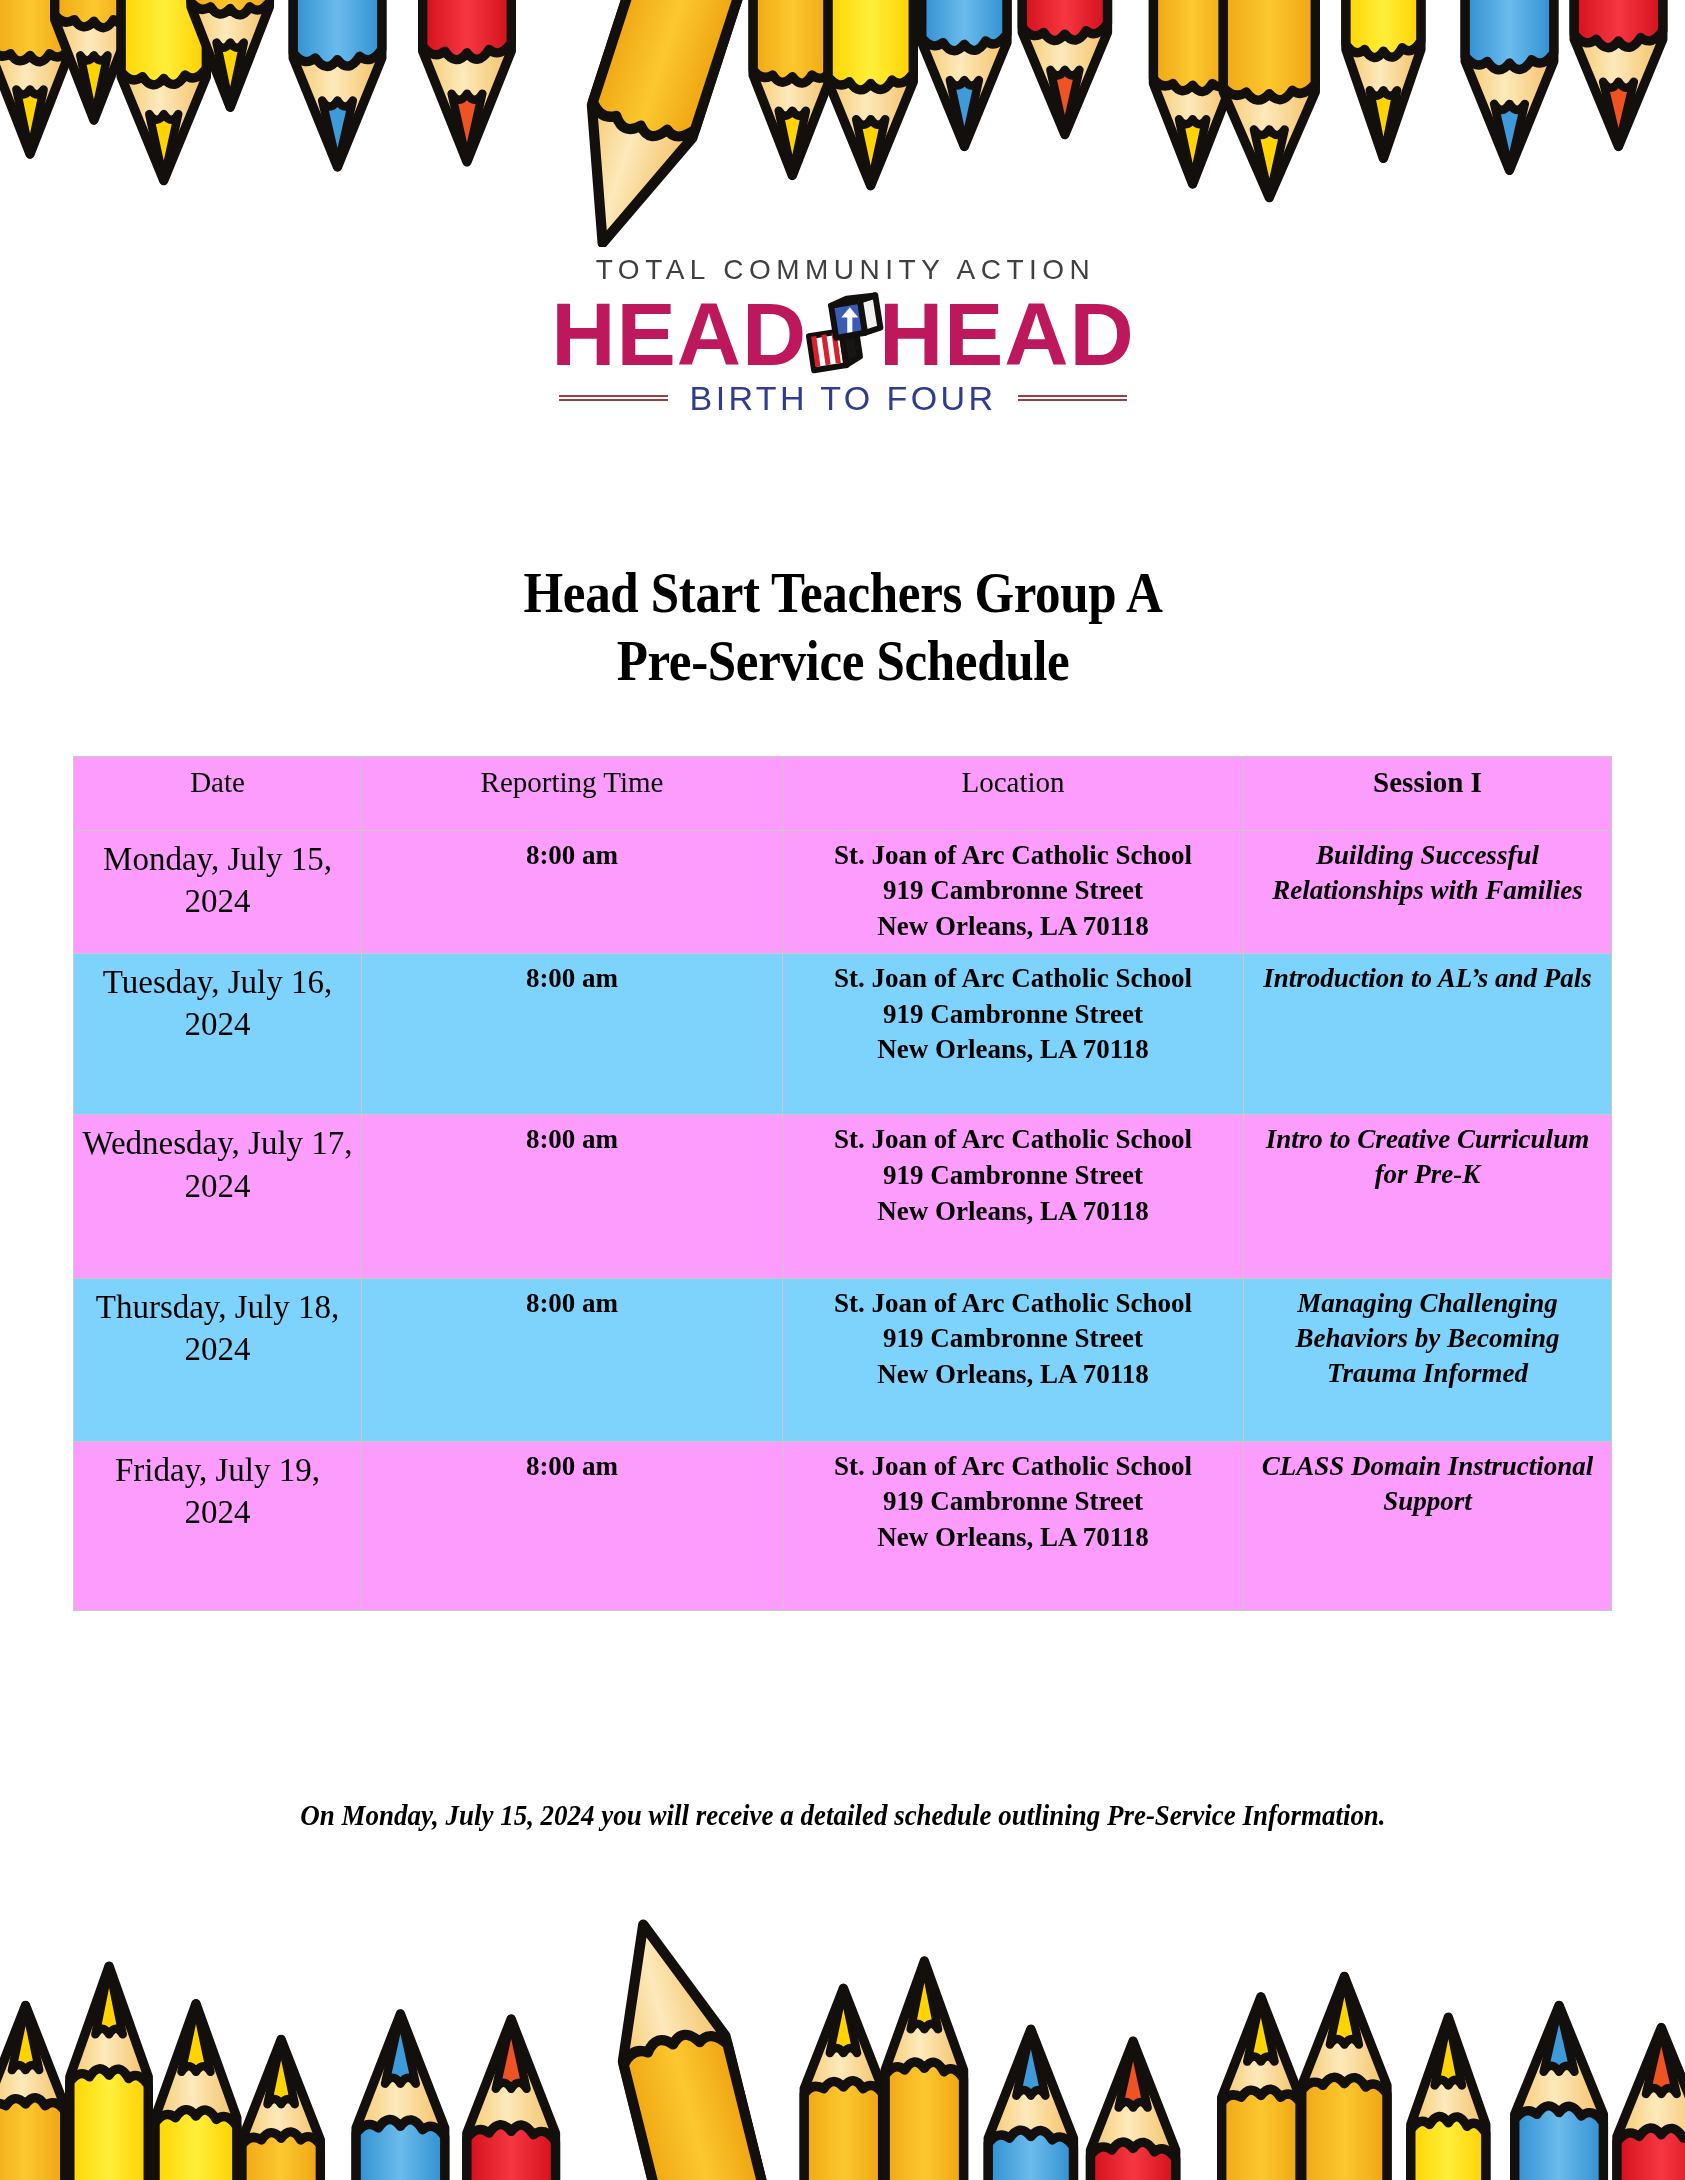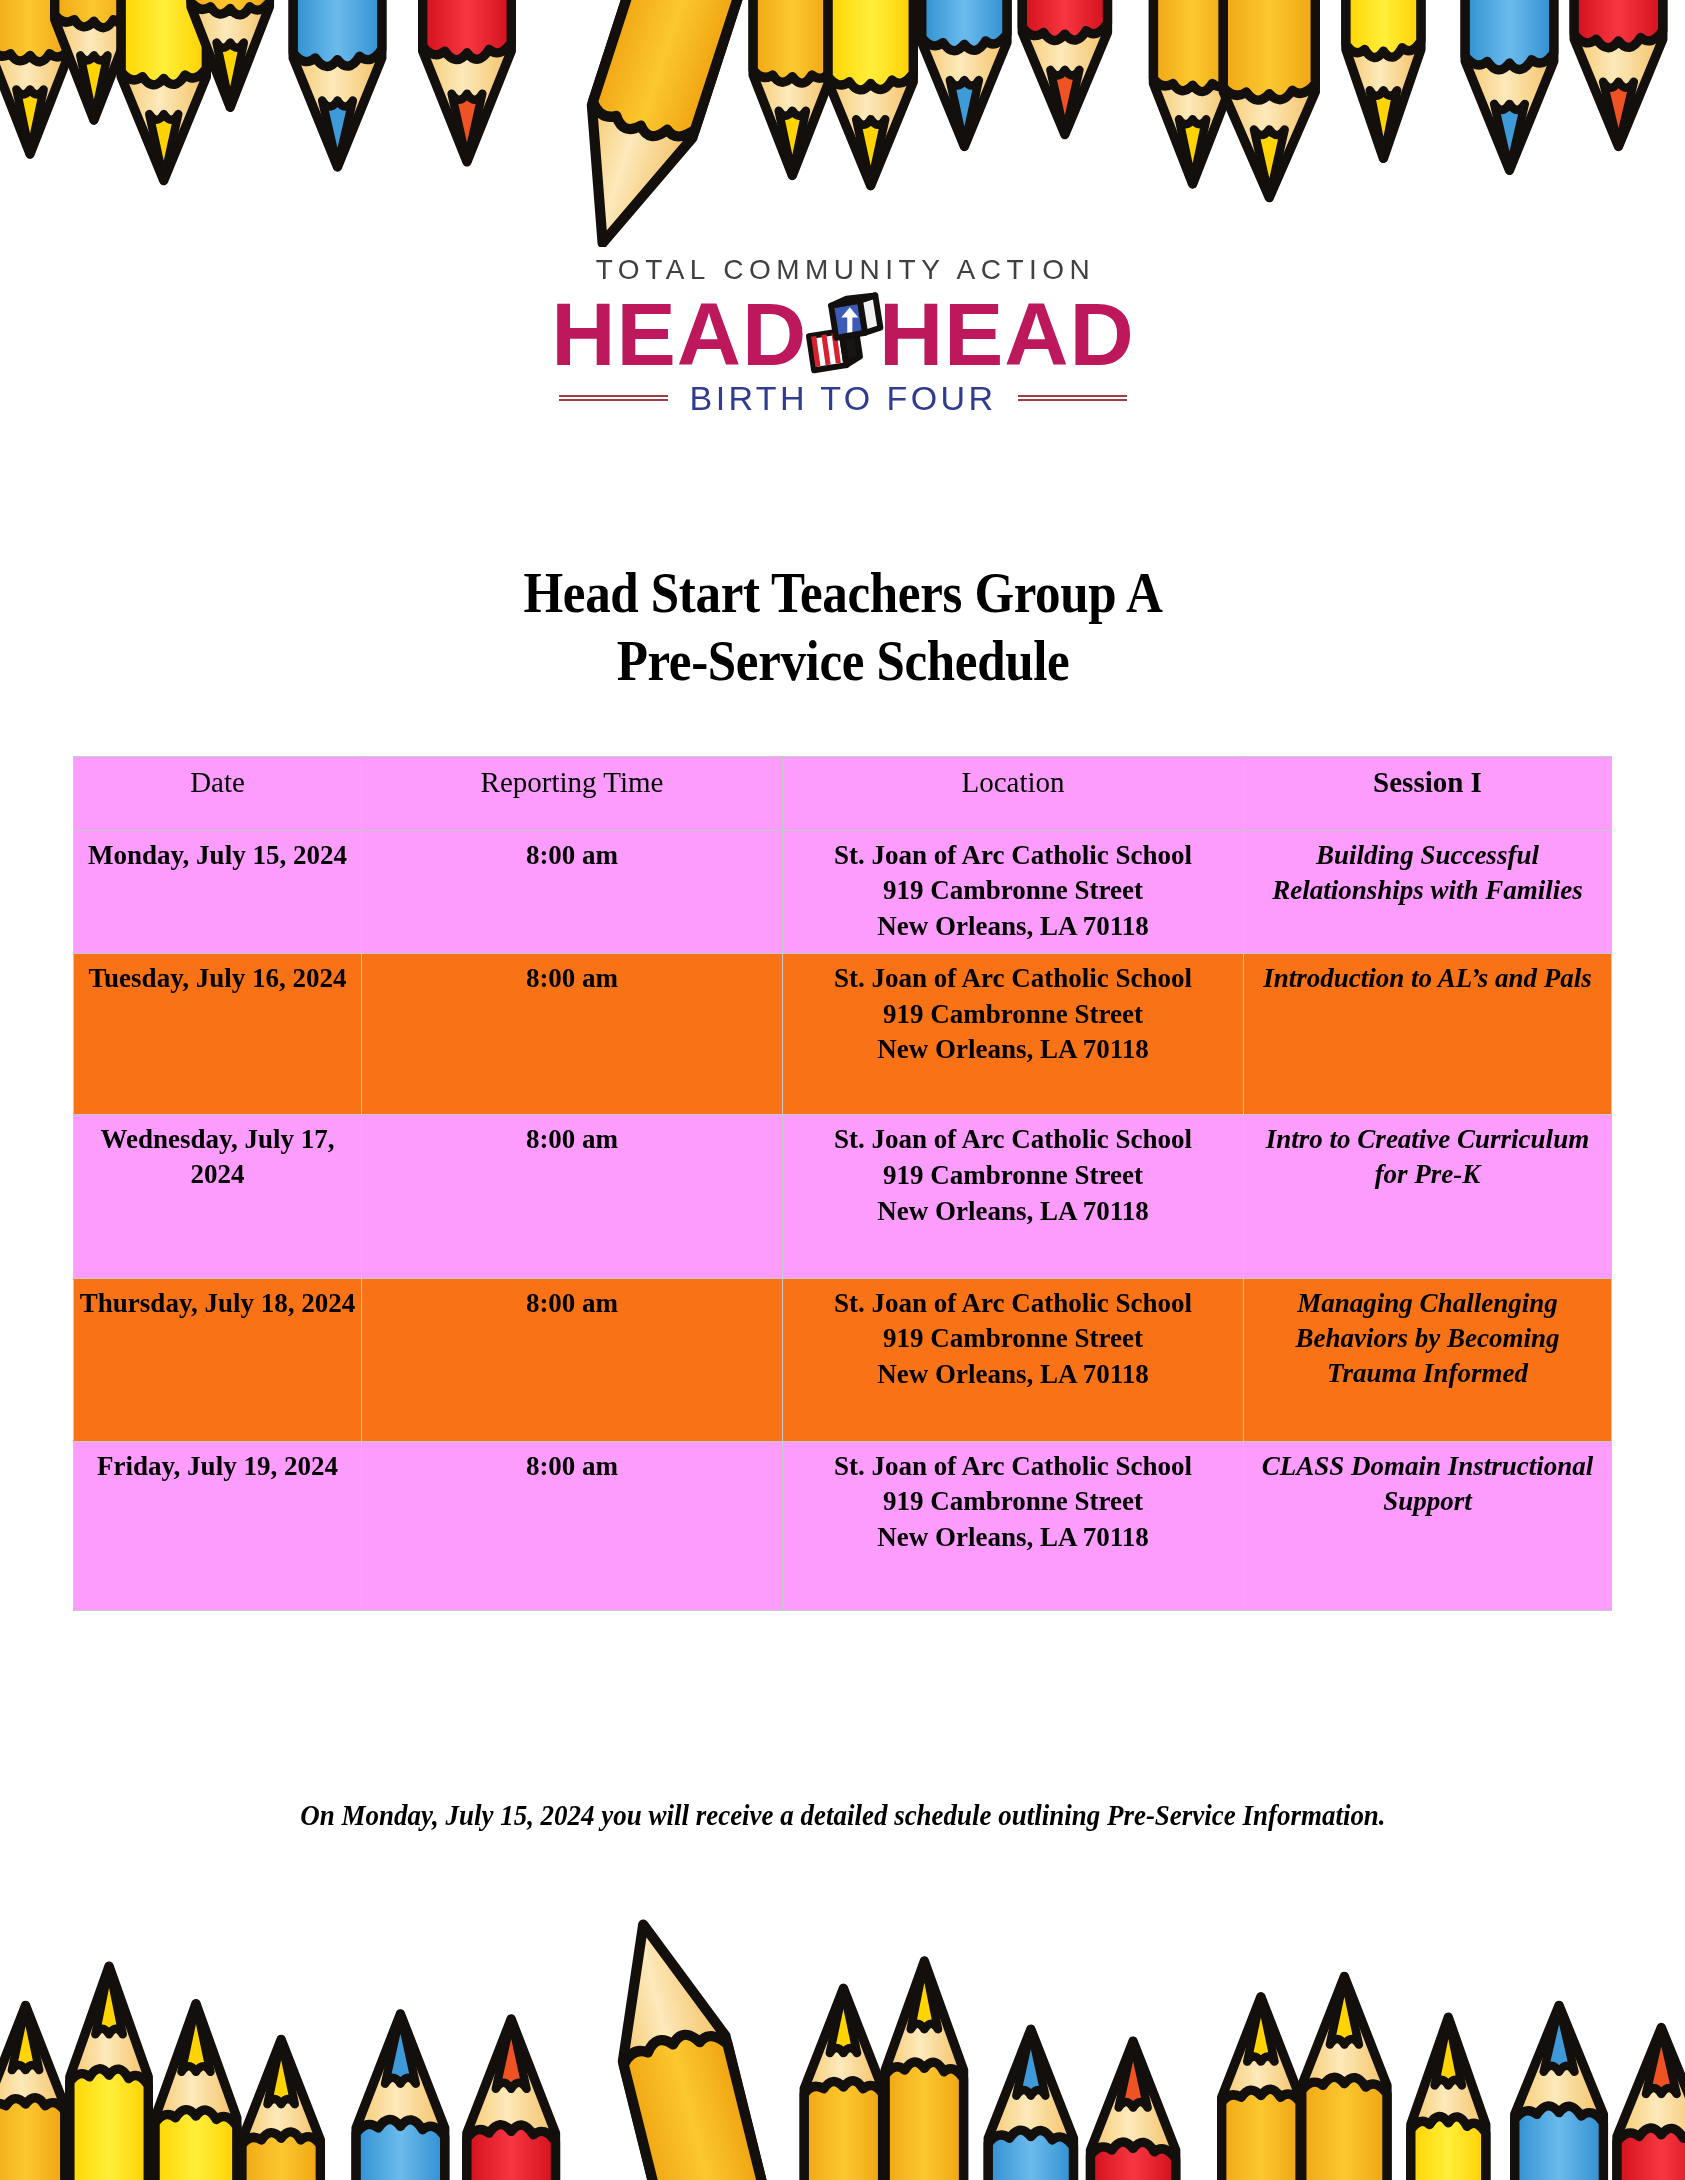--- a/index.html
+++ b/index.html
@@ -145,25 +145,25 @@
   table.schedule thead th {
     height: 56px;
     font-size: 29px;
     font-weight: 400;
     line-height: 1.15;
     padding-top: 8.5px;
   }
   table.schedule thead th.sess-head { font-weight: 700; }
 
   tr.row-pink th, tr.row-pink td { background: #fc9cfc; }
-  tr.row-white th, tr.row-white td { background: #f97316; }
+  tr.row-white th, tr.row-white td { background: #7dd3fc; }
 
   td.cell-date {
-    font-size: 27px;
-    font-weight: 700;
+    font-size: 33px;
+    font-weight: 400;
     line-height: 1.28;
     padding-top: 12px;
   }
   td.cell-time {
     font-size: 27px;
     font-weight: 700;
     line-height: 1.28;
     padding-top: 12px;
   }
   td.cell-loc {

